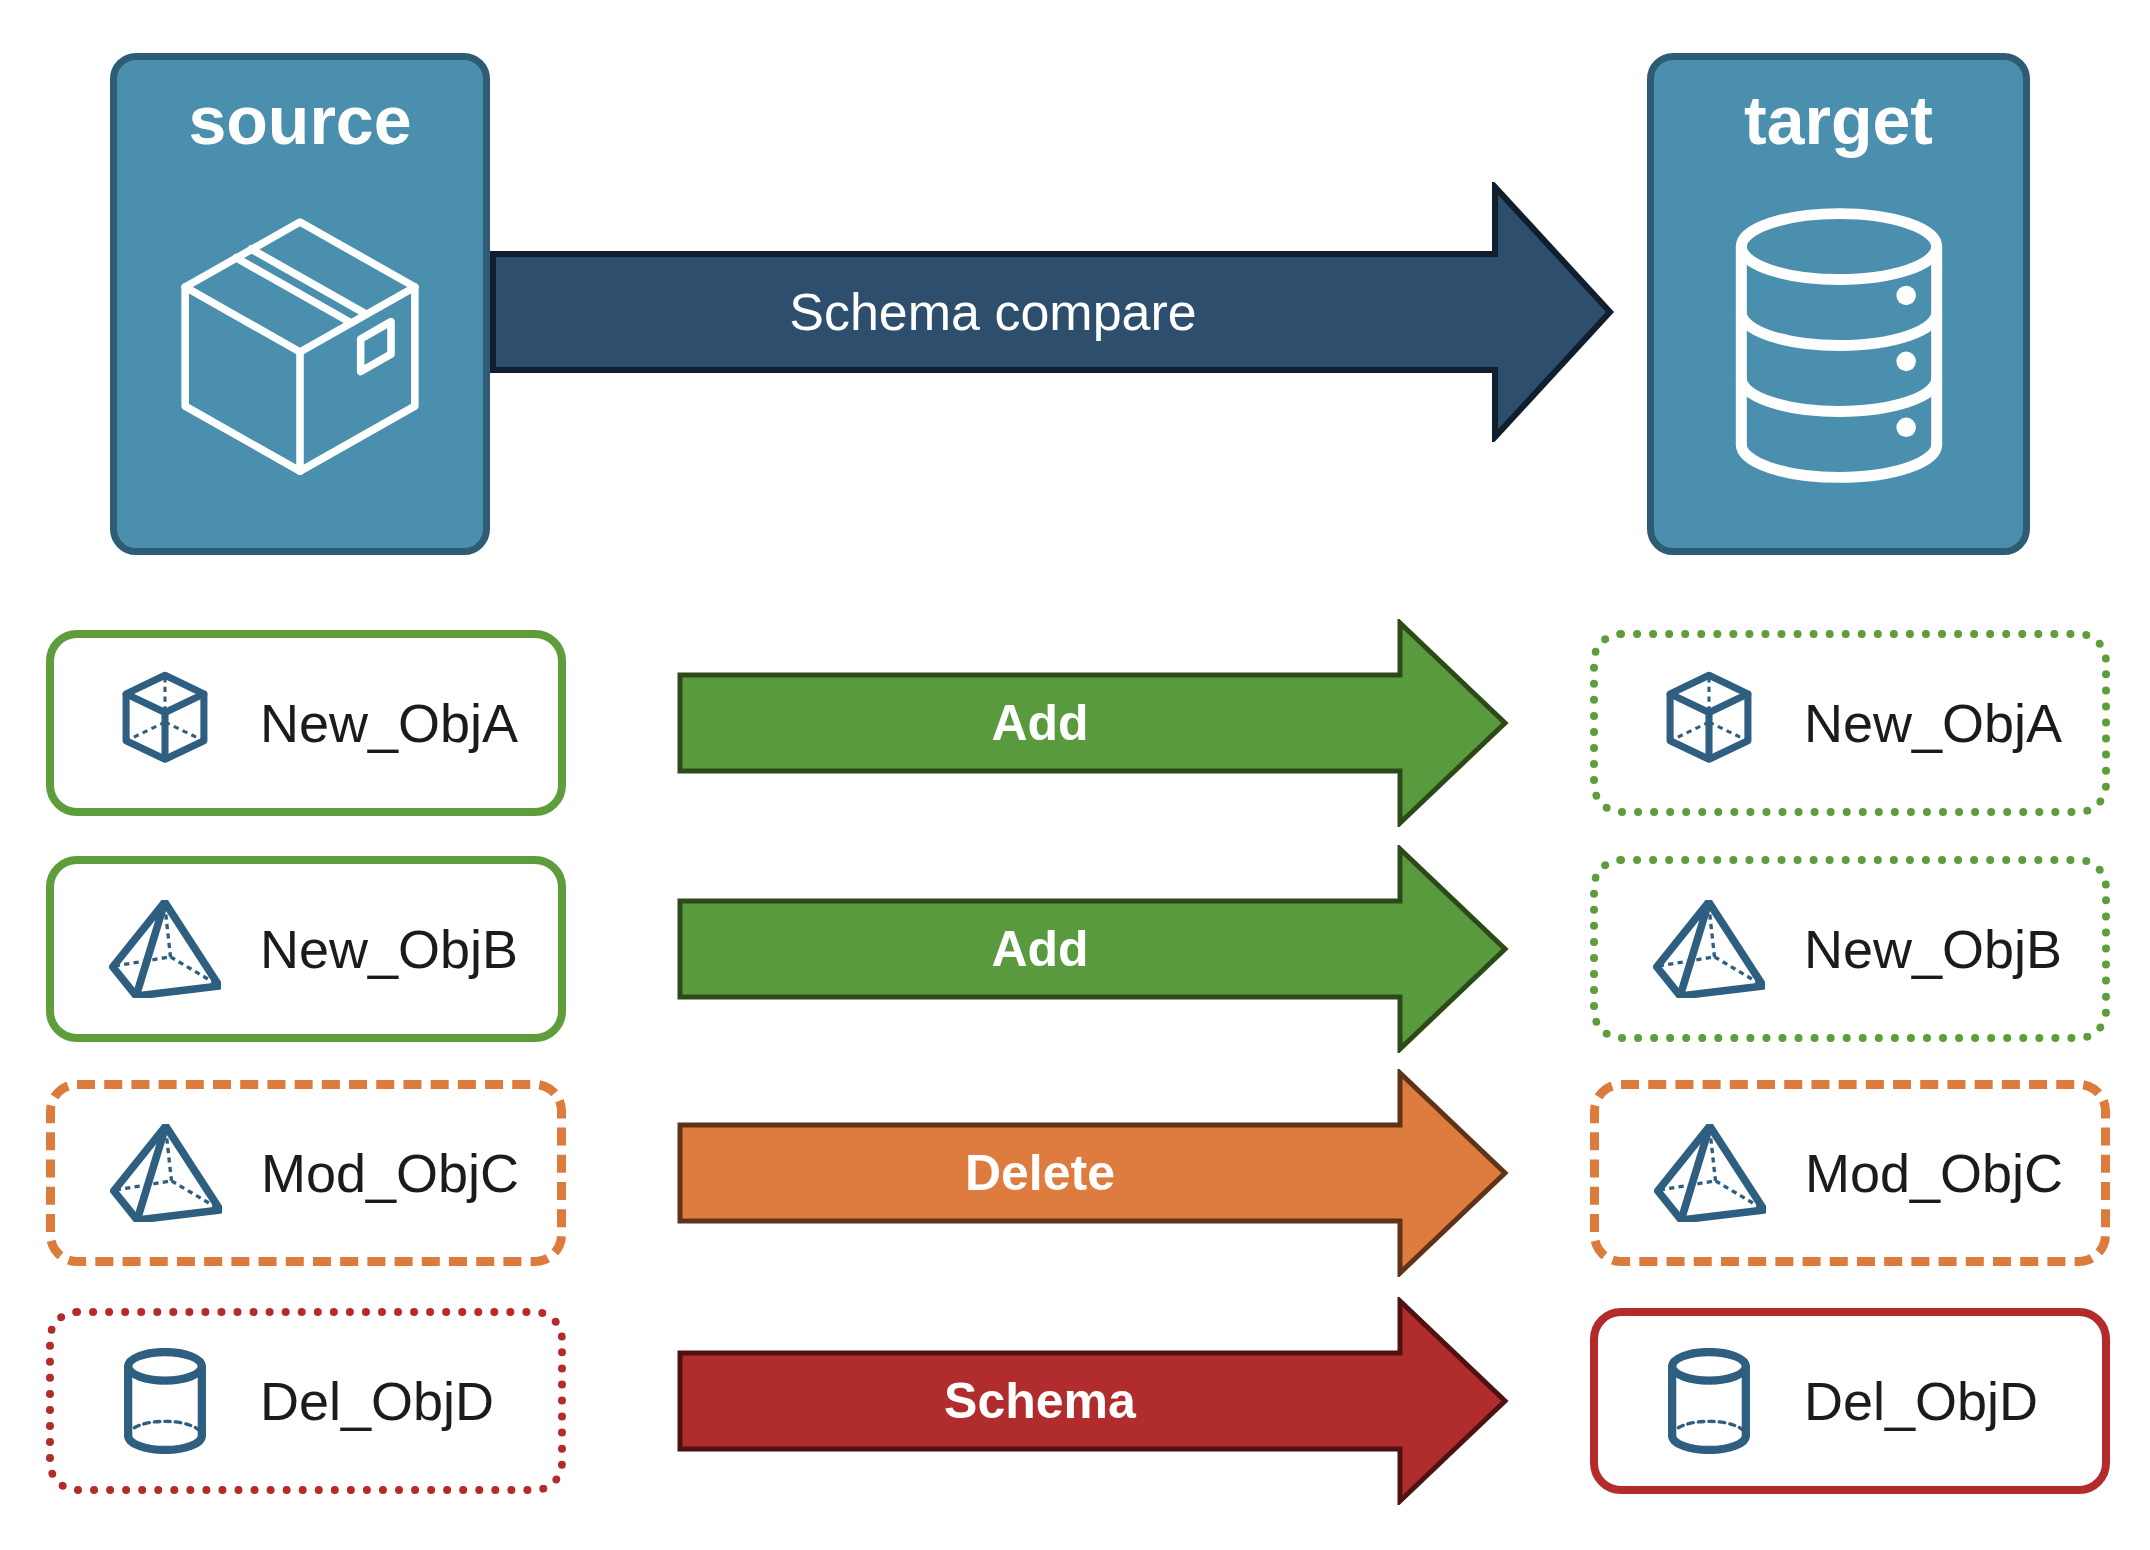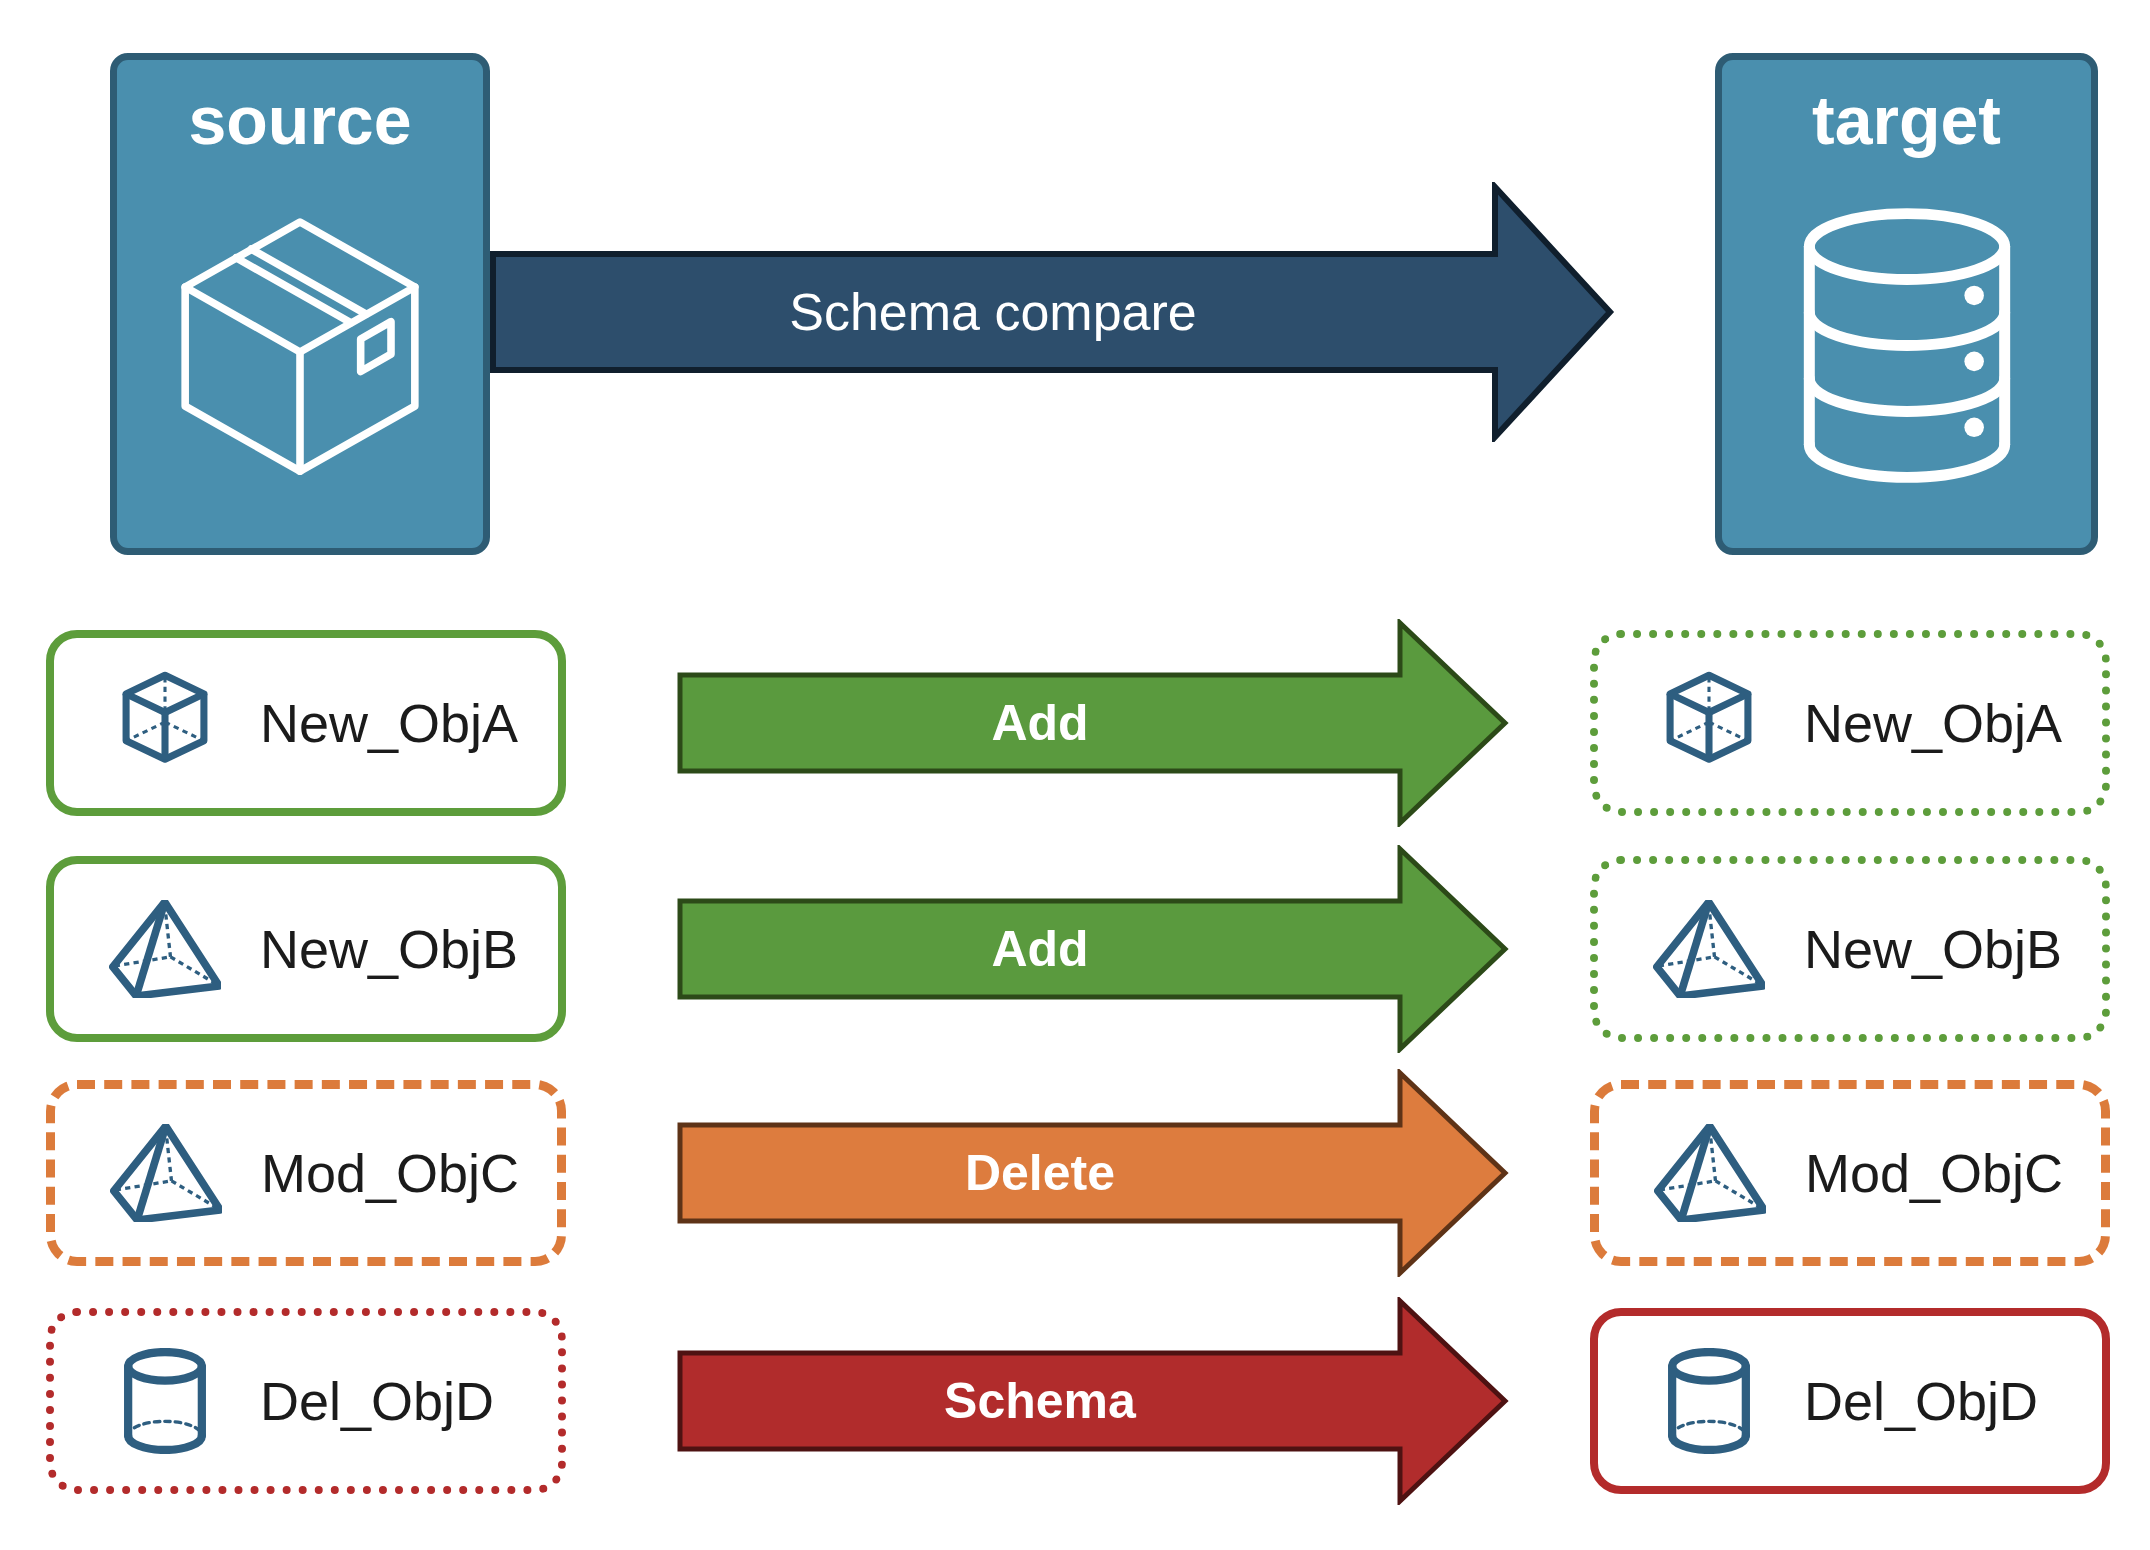--- a/index.html
+++ b/index.html
@@ -4,25 +4,25 @@
 <style>
   html,body{margin:0;padding:0;background:#ffffff;}
   .canvas{
     position:relative;width:2150px;height:1550px;background:#ffffff;
     font-family:"Liberation Sans", sans-serif;overflow:hidden;
   }
 
   
   .node{
     position:absolute;top:53px;width:380px;height:502px;box-sizing:border-box;
-    background:#4A8FAE;border:7px solid #2E5C74;border-radius:18px;
+    background:#4A8FAE;border:7px solid #2E5C74;border-radius:26px;
     display:flex;flex-direction:column;align-items:center;
   }
   .node--source{left:110px;}
-  .node--target{left:1715px;width:383px;}
+  .node--target{left:1647px;width:383px;}
   .node__title{
     margin-top:24px;color:#ffffff;font-weight:bold;font-size:68px;line-height:72px;
   }
   .node__icon{flex:1;display:flex;align-items:center;justify-content:center;
     color:#ffffff;padding-bottom:14px;}
 
   
   .schema-arrow{position:absolute;left:488px;top:182px;width:1130px;height:260px;}
   .schema-arrow__label{
     position:absolute;left:488px;top:282px;width:1010px;height:60px;line-height:60px;

